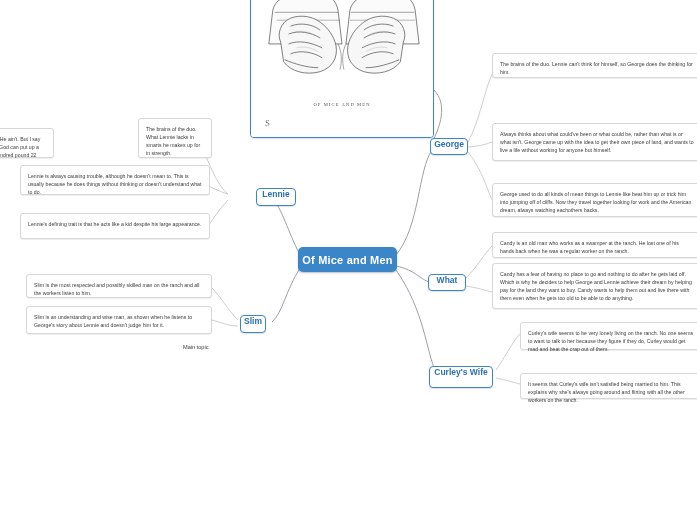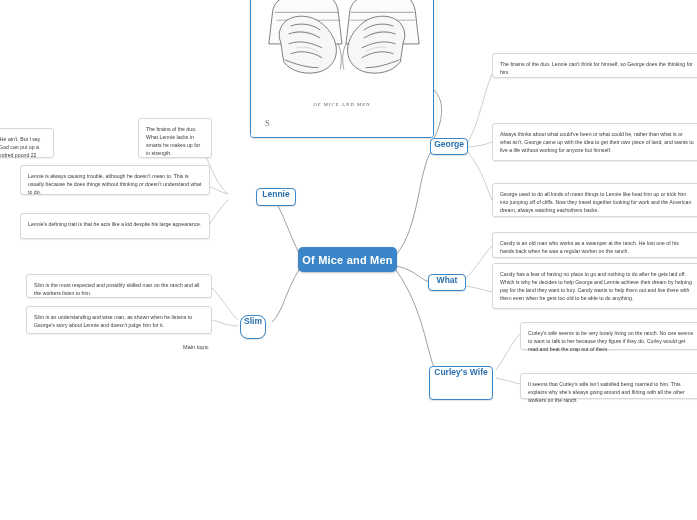--- a/index.html
+++ b/index.html
@@ -211,37 +211,37 @@
   <div class="branch-node" style="left:430px; top:138px; width:38px; height:17px;">
     <span>George</span>
   </div>
 
   <div class="note" style="left:492px; top:53px; width:210px; height:25px;">The brains of the duo.  Lennie can't think for himself, so George does the thinking for him.</div>
 
   <div class="note" style="left:492px; top:123px; width:210px; height:38px;">Always thinks about what could've been or what could be, rather than what is or what isn't.  George came up with the idea to get their own piece of land, and wants to live a life without working for anyone but himself.</div>
 
   <div class="note" style="left:492px; top:183px; width:210px; height:34px;">George used to do all kinds of mean things to Lennie like beat him up or trick him into jumping off of cliffs.  Now they travel together looking for work and the American dream, always watching eachothers backs.</div>
 
-  <div class="branch-node" style="left:240px; top:315px; width:26px; height:24px;border-radius:8px;">
+  <div class="branch-node" style="left:240px; top:315px; width:26px; height:18px;">
     <span>Slim</span>
   </div>
 
   <div class="note" style="left:26px; top:274px; width:186px; height:24px;">Slim is the most respected and possibly skilled man on the ranch and all the workers listen to him.</div>
 
   <div class="note" style="left:26px; top:306px; width:186px; height:28px;">Slim is an understanding and wise man, as shown when he listens to George's story about Lennie and doesn't judge him for it.</div>
 
   <div class="branch-node" style="left:428px; top:274px; width:38px; height:17px;">
     <span>What</span>
   </div>
 
   <div class="note" style="left:492px; top:232px; width:210px; height:26px;">Candy is an old man who works as a swamper at the ranch.  He lost one of his hands back when he was a regular worker on the ranch.</div>
 
   <div class="note" style="left:492px; top:263px; width:210px; height:46px;">Candy has a fear of having no place to go and nothing to do after he gets laid off.  Which is why he decides to help George and Lennie achieve their dream by helping pay for the land they want to buy.  Candy wants to help them out and live there with them even when he gets too old to be able to do anything.</div>
 
-  <div class="branch-node" style="left:429px; top:366px; width:64px; height:34px;">
+  <div class="branch-node" style="left:429px; top:366px; width:64px; height:22px;">
     <span>Curley's Wife</span>
   </div>
 
   <div class="note" style="left:520px; top:322px; width:182px; height:28px;">Curley's wife seems to be very lonely living on the ranch.  No one seems to want to talk to her because they figure if they do, Curley would get mad and beat the crap out of them.</div>
 
   <div class="note" style="left:520px; top:373px; width:182px; height:26px;">It seems that Curley's wife isn't satisfied being married to him.  This explains why she's always going around and flirting with all the other workers on the ranch.</div>
 
 </div>
 
 </body></html>

